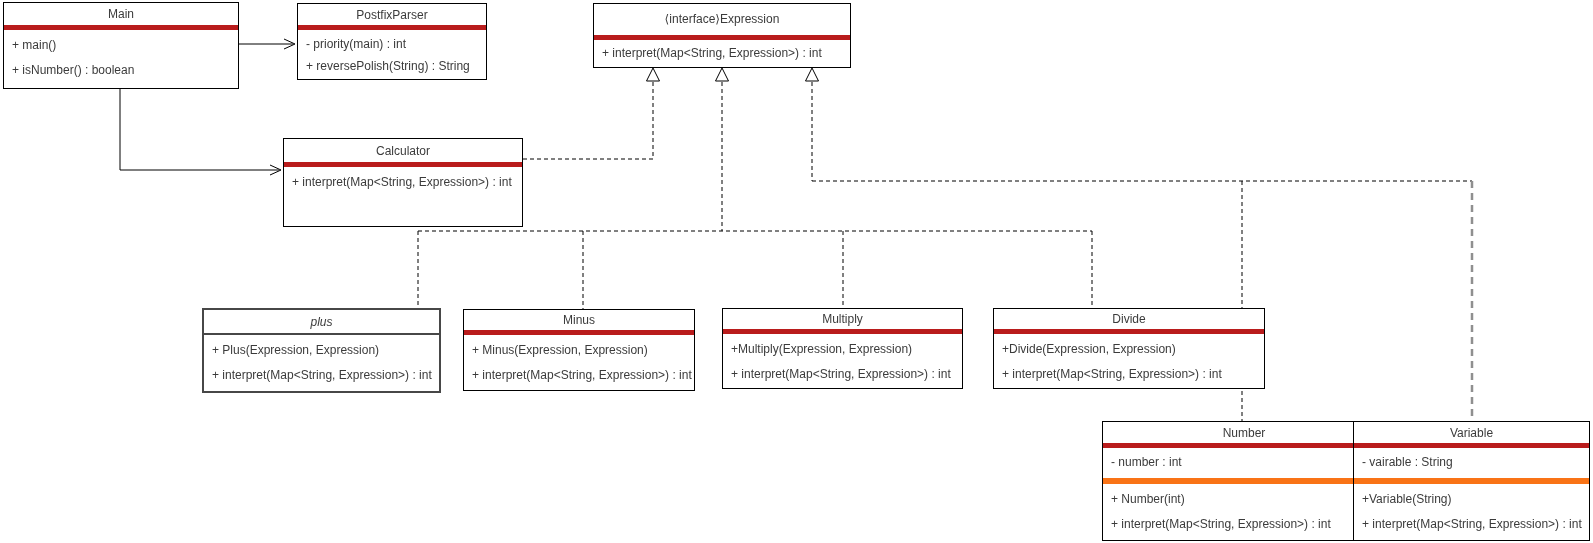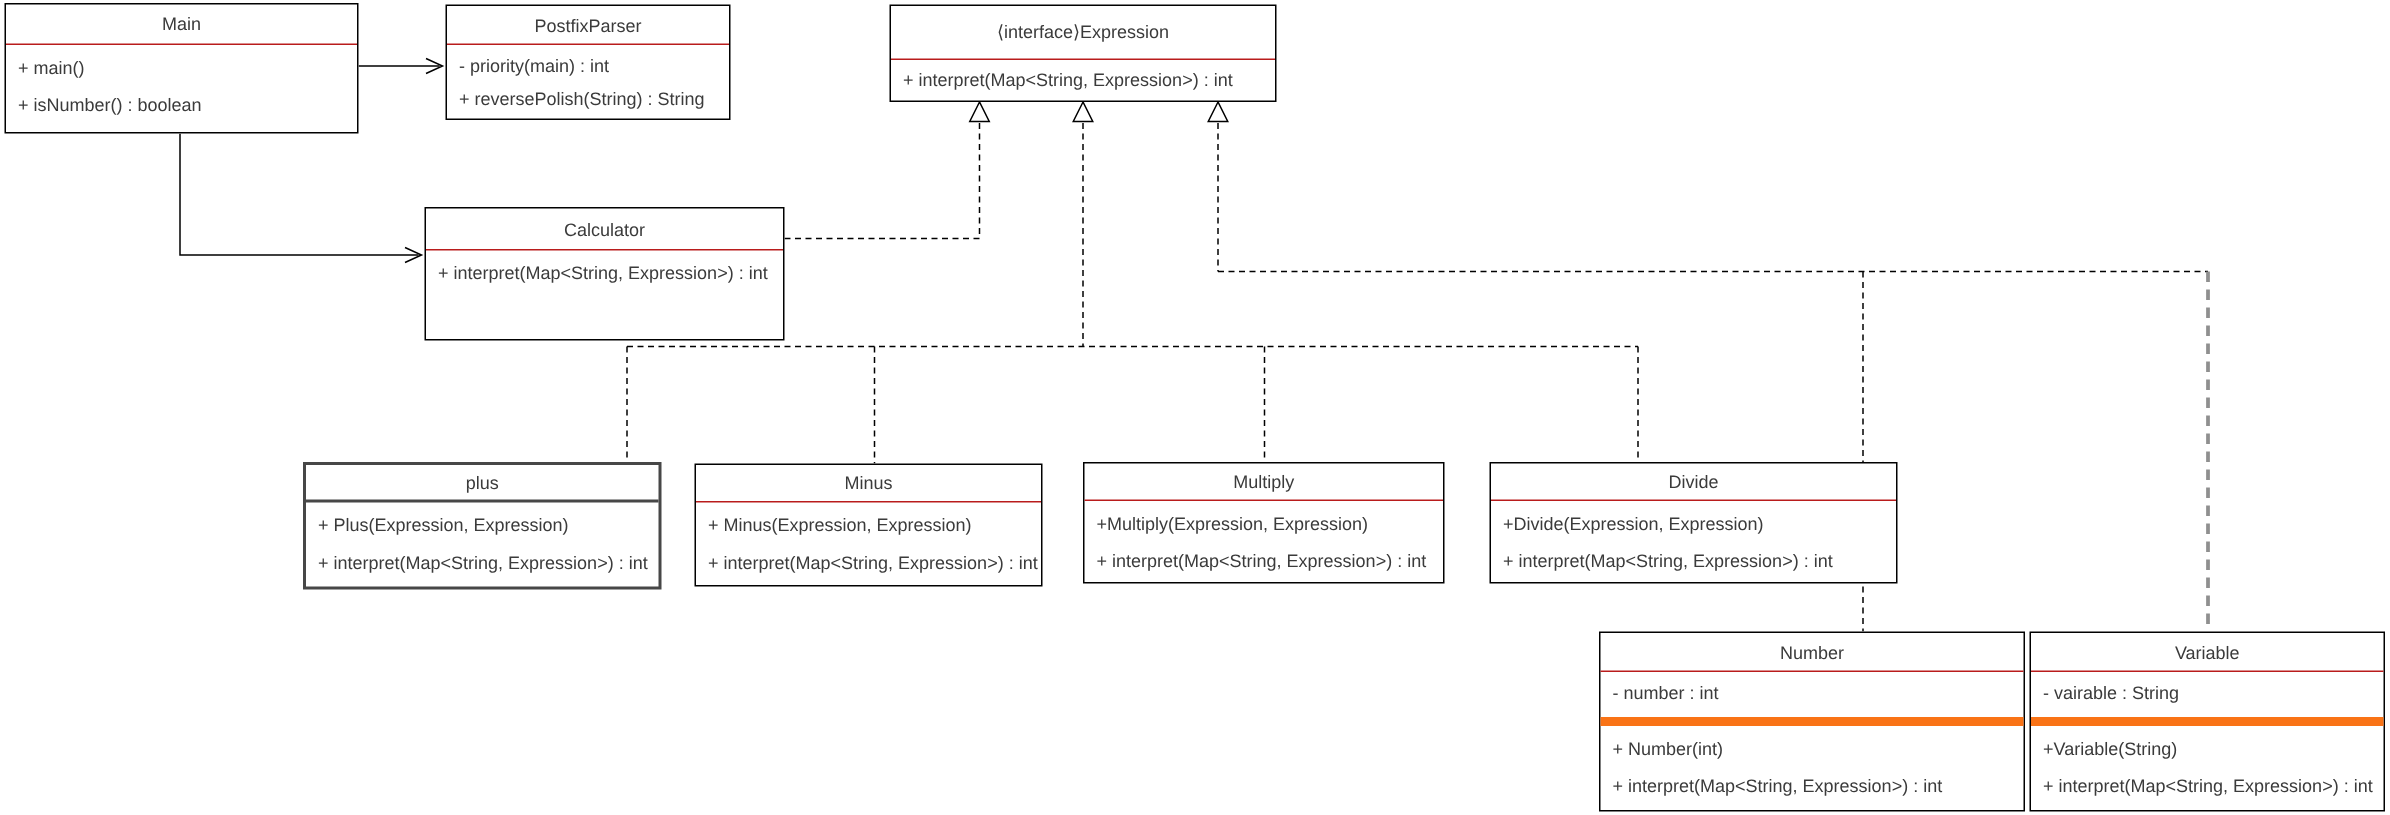--- a/index.html
+++ b/index.html
@@ -15,38 +15,38 @@
   .edges{position:absolute;left:0;top:0;width:1593px;height:543px;}
   .cls{
     position:absolute;
     background:#ffffff;
     border:1px solid #000000;
     box-sizing:border-box;
   }
   .cls .t{
     display:flex;align-items:center;justify-content:center;
     text-align:center;
-    border-bottom:1px solid #b91c1c;
+    border-bottom:5px solid #b91c1c;
     box-sizing:border-box;
     line-height:14px;
     overflow:hidden;
   }
   .cls .comp{
     padding:3px 8px;
     box-sizing:border-box;
     overflow:hidden;
   }
   .cls .comp + .comp{border-top:6px solid #f97316;}
   .cls .m{
     line-height:25px;
     white-space:nowrap;
     text-align:left;
   }
   .cls.thick{border:2px solid #474747;}
-  .cls.thick .t{border-bottom:2px solid #474747;}
+  .cls.thick .t{border-bottom:2px solid #474747;font-style:italic;}
   .stereo{display:block;line-height:15px;}
 </style>
 </head>
 <body>
 
 <div class="canvas">
 
   <svg class="edges" width="1593" height="543" viewBox="0 0 1593 543" xmlns="http://www.w3.org/2000/svg">
 
     <g stroke="#000000" stroke-width="1" fill="none">
@@ -141,21 +141,21 @@
   </div>
 
   <div class="cls" style="left:993px;top:308px;width:272px;height:81px">
     <div class="t" style="height:25px">Divide</div>
     <div class="comp" style="height:54px">
       <div class="m">+Divide(Expression, Expression)</div>
       <div class="m">+ interpret(Map&lt;String, Expression&gt;) : int</div>
     </div>
   </div>
 
-  <div class="cls" style="left:1066px;top:421px;width:284px;height:120px">
+  <div class="cls" style="left:1102px;top:421px;width:284px;height:120px">
     <div class="t" style="height:26px">Number</div>
     <div class="comp" style="height:30px">
       <div class="m" style="line-height:22px">- number : int</div>
     </div>
     <div class="comp" style="height:62px">
       <div class="m">+ Number(int)</div>
       <div class="m">+ interpret(Map&lt;String, Expression&gt;) : int</div>
     </div>
   </div>
 

